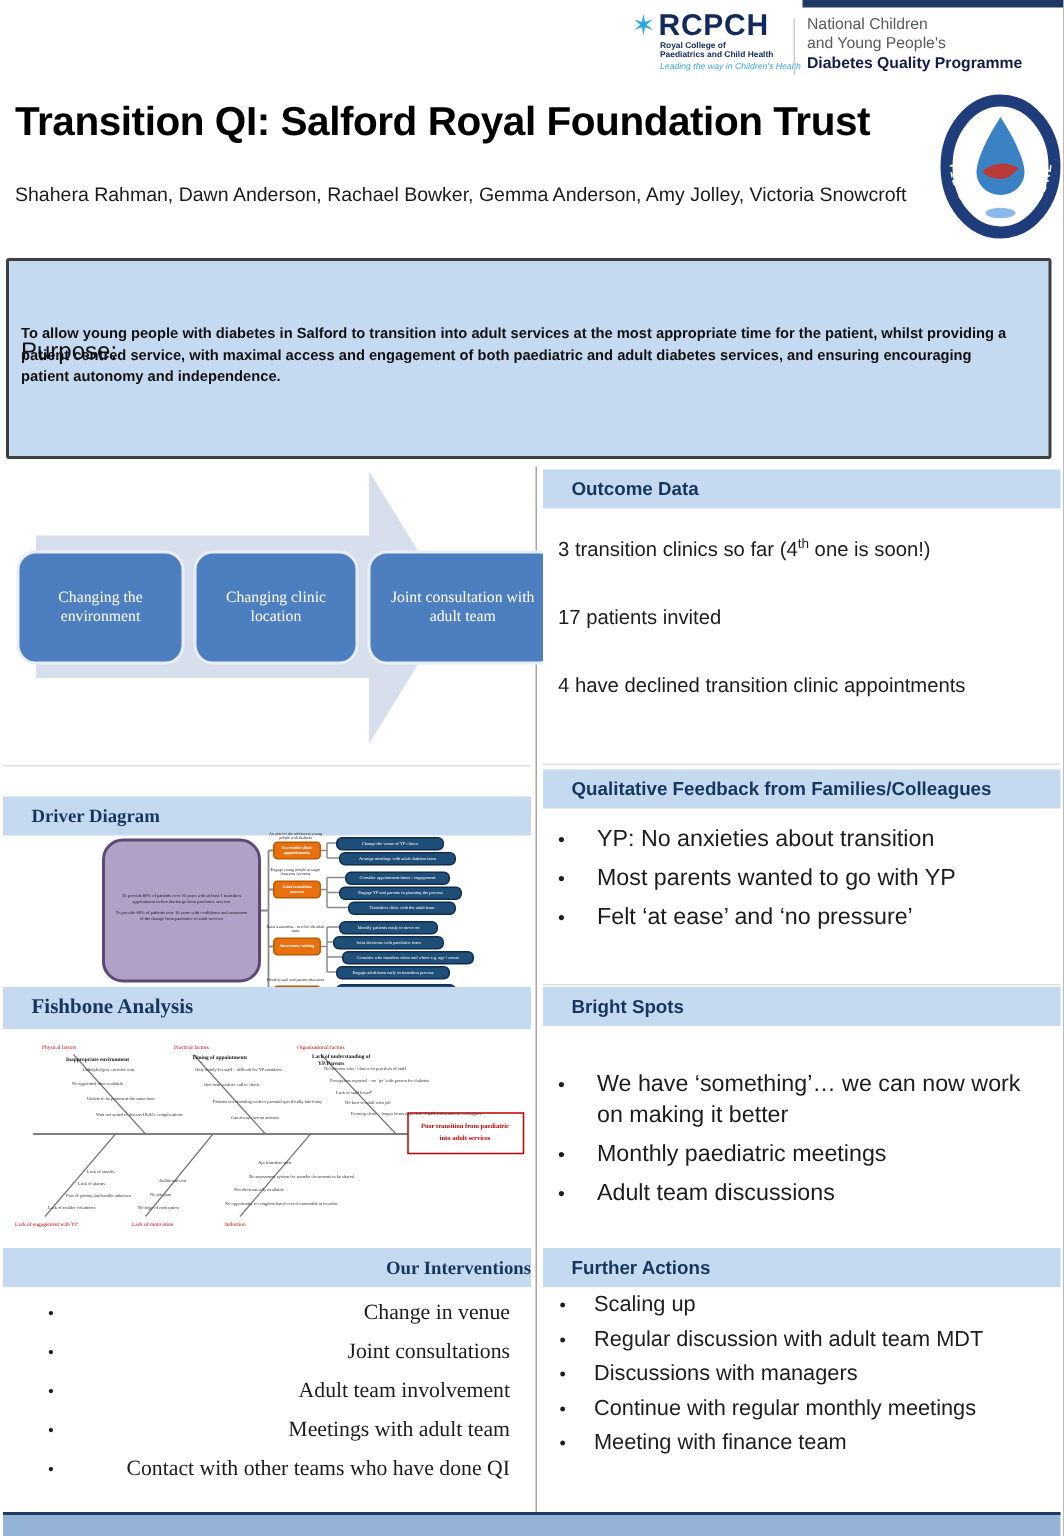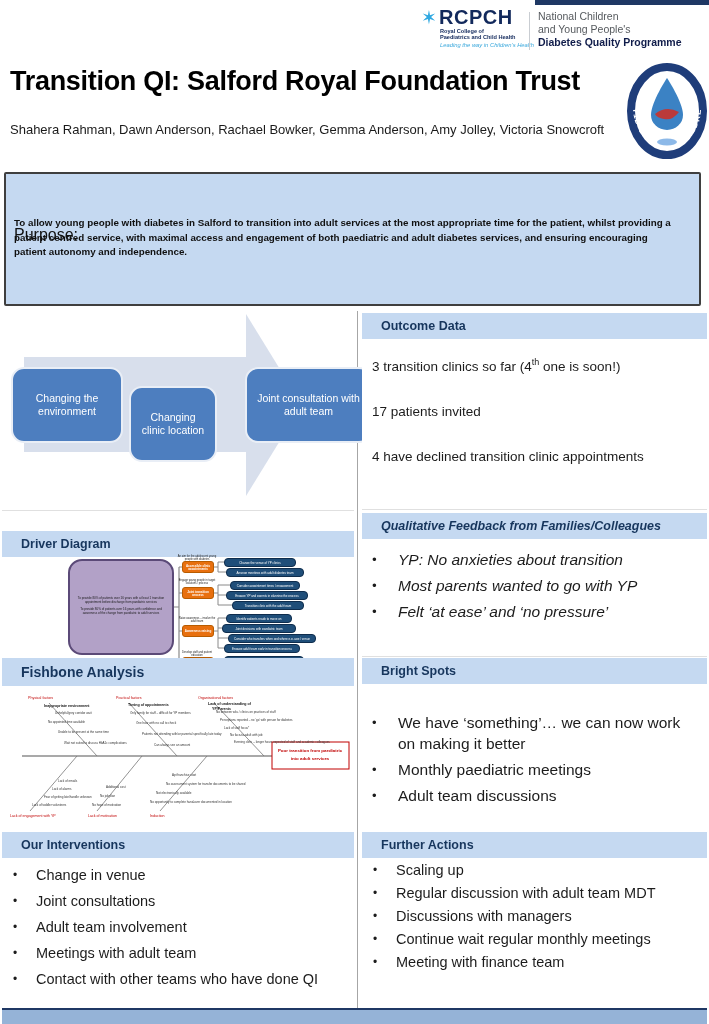--- a/index.html
+++ b/index.html
@@ -24,21 +24,21 @@
   
   #badge{left:626px;top:62px;}
 
   
   #purpose{left:4px;top:172px;width:697px;height:134px;background:#c5d9f1;border:2px solid #3f3f3f;border-radius:2px;box-sizing:border-box;}
   #purpose-heading{left:14px;top:180px;font-size:16px;color:#111;margin-top:46px;}
   #purpose-body{left:14px;top:216px;width:668px;font-size:9.8px;font-weight:bold;line-height:14.5px;color:#101010;}
 
   
   #v-divider{left:357px;top:311px;width:1px;height:697px;background:#a6a6a6;}
-  .cell-l{left:2px;width:352px;}
+  .cell-l{left:2px;width:352px;font-family:Liberation Serif, serif;}
   .cell-r{left:362px;width:345px;}
   .sec-h{background:#c5d9f1;color:#17365d;font-weight:bold;font-size:12.5px;height:26px;line-height:26px;padding-left:19px;box-sizing:border-box;}
   .cell{background:#fff;border-bottom:1px solid #e0e0e0;}
 
   
   .b-row{display:flex;align-items:flex-start;}
   .b-dot{flex:none;}
   .b-txt{flex:1;}
   .list-lg .b-row{margin-bottom:5px;font-size:15.5px;line-height:21px;color:#1c1c1c;}
   .list-lg .b-dot{width:36px;padding-left:10px;box-sizing:border-box;font-size:13px;}
@@ -118,21 +118,21 @@
   <div class="abs" id="purpose-body">To allow young people with diabetes in Salford to transition into adult services at the most appropriate time for the patient, whilst providing a patient centred service, with maximal access and engagement of both paediatric and adult diabetes services, and ensuring encouraging patient autonomy and independence.</div>
 
   <div class="abs" id="v-divider"></div>
 
   <div class="abs cell cell-l" style="top:312px;height:198px;">
     <div class="abs arrow-rect"></div>
     <div class="abs arrow-head"></div>
     <div class="abs step-box" style="left:9px;width:112px;">
       <span>Changing the environment</span>
     </div>
-    <div class="abs step-box" style="left:127px;width:88px;margin-top:19px;">
+    <div class="abs step-box" style="left:127px;width:110px;">
       <span>Changing clinic location</span>
     </div>
     <div class="abs step-box" style="left:243px;width:127px;">
       <span>Joint consultation with adult team</span>
     </div>
   </div>
 
   <div class="abs cell cell-r" style="top:313px;height:196px;">
     <div class="sec-h">Outcome Data</div>
     <div style="padding-top:18px;">
@@ -211,21 +211,21 @@
         </div>
       <div class="abs dbox-blue" style="left:222px;top:99px;width:80px;height:8.5px;">
           <div class="tinywrap">Devise a plan – be mindful of transition planning</div>
         </div>
       <div class="abs dbox-blue" style="left:218px;top:108px;width:82px;height:8px;">
           <div class="tinywrap">Education for staff on transition process</div>
         </div>
     </div>
   </div>
 
-  <div class="abs cell cell-r" style="top:513px;height:143px;font-style:italic;">
+  <div class="abs cell cell-r" style="top:513px;height:143px;">
     <div class="sec-h">Qualitative Feedback from Families/Colleagues</div>
     <div class="list-lg" id="qual-list" style="padding-top:10px;">
         <div class="b-row">
           <span class="b-dot">•</span>
           <span class="b-txt">YP: No anxieties about transition</span>
         </div>
         <div class="b-row">
           <span class="b-dot">•</span>
           <span class="b-txt">Most parents wanted to go with YP</span>
         </div>
@@ -294,21 +294,21 @@
           <span class="b-dot">•</span>
           <span class="b-txt">Monthly paediatric meetings</span>
         </div>
         <div class="b-row">
           <span class="b-dot">•</span>
           <span class="b-txt">Adult team discussions</span>
         </div>
       </div>
   </div>
 
-  <div class="abs cell cell-l" style="top:832px;height:176px;">
+  <div class="abs cell cell-l" style="top:832px;height:176px;text-align:right;">
     <div class="sec-h">Our Interventions</div>
     <div class="list-md" id="intv-list" style="padding-top:7px;padding-right:14px;">
         <div class="b-row">
           <span class="b-dot">•</span>
           <span class="b-txt">Change in venue</span>
         </div>
         <div class="b-row">
           <span class="b-dot">•</span>
           <span class="b-txt">Joint consultations</span>
         </div>
@@ -337,21 +337,21 @@
         <div class="b-row">
           <span class="b-dot">•</span>
           <span class="b-txt">Regular discussion with adult team MDT</span>
         </div>
         <div class="b-row">
           <span class="b-dot">•</span>
           <span class="b-txt">Discussions with managers</span>
         </div>
         <div class="b-row">
           <span class="b-dot">•</span>
-          <span class="b-txt">Continue wait regular monthly meetings</span>
+          <span class="b-txt">Continue with regular monthly meetings</span>
         </div>
         <div class="b-row">
           <span class="b-dot">•</span>
           <span class="b-txt">Meeting with finance team</span>
         </div>
       </div>
   </div>
 
   <div class="abs" id="bottombar"></div>
 

